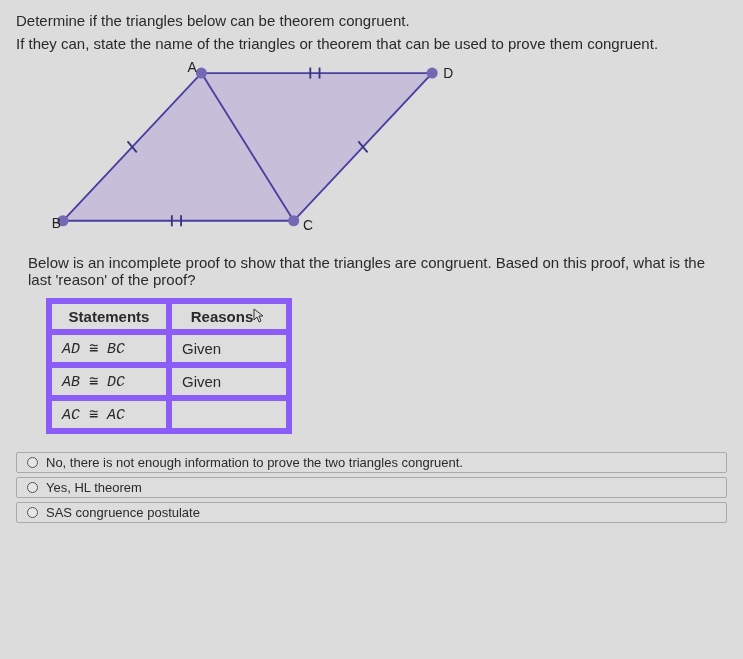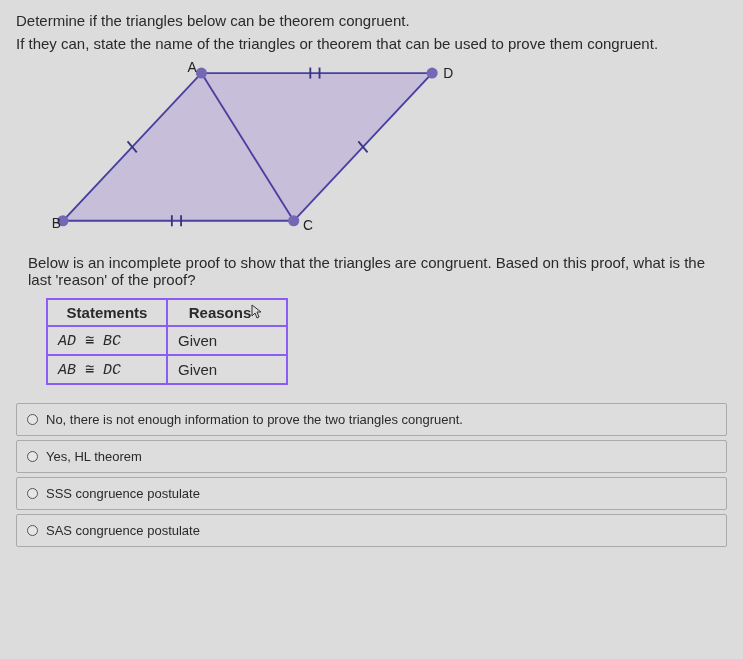--- a/index.html
+++ b/index.html
@@ -14,33 +14,33 @@
   }
   .prompt { font-size: 15px; margin-bottom: 6px; }
   .figure-wrap { margin: 10px 0 8px 30px; }
   .subprompt { font-size: 15px; margin: 6px 0 10px 12px; }
   table.proof {
     border-collapse: collapse;
     margin-left: 30px;
     font-size: 15px;
   }
   table.proof th, table.proof td {
-    border: 2px solid #8b5cf6;
+    border: 6px solid #8b5cf6;
     padding: 4px 10px;
     text-align: left;
     min-width: 120px;
     background: rgba(255,255,255,0.05);
   }
   table.proof th { font-weight: bold; text-align: center; }
   .math { font-style: italic; font-family: Liberation Mono, monospace; }
   .answers { margin-top: 18px; }
   .option {
     border: 1px solid #aaa;
     border-radius: 2px;
-    padding: 8px 10px;
+    padding: 2px 10px;
     margin-bottom: 4px;
     font-size: 13px;
     display: flex;
     align-items: center;
     gap: 8px;
     background: rgba(255,255,255,0.05);
     cursor: pointer;
   }
   .radio {
     width: 11px; height: 11px;
@@ -100,33 +100,33 @@
     </th>
   </tr>
   <tr>
     <td class="math"><span>AD ≅ BC</span></td>
     <td>Given</td>
   </tr>
   <tr>
     <td class="math"><span>AB ≅ DC</span></td>
     <td>Given</td>
   </tr>
+  <tr>
+    <td class="math"><span>AC ≅ AC</span></td>
+    <td></td>
+  </tr>
 </tbody>
   </table>
 
 <div class="answers">
   <div class="option">
     <span class="radio"></span>
     <span>No, there is not enough information to prove the two triangles congruent.</span>
   </div>
   <div class="option">
     <span class="radio"></span>
     <span>Yes, HL theorem</span>
   </div>
   <div class="option">
     <span class="radio"></span>
-    <span>SSS congruence postulate</span>
-  </div>
-  <div class="option">
-    <span class="radio"></span>
     <span>SAS congruence postulate</span>
   </div>
 </div>
 
 </body></html>

